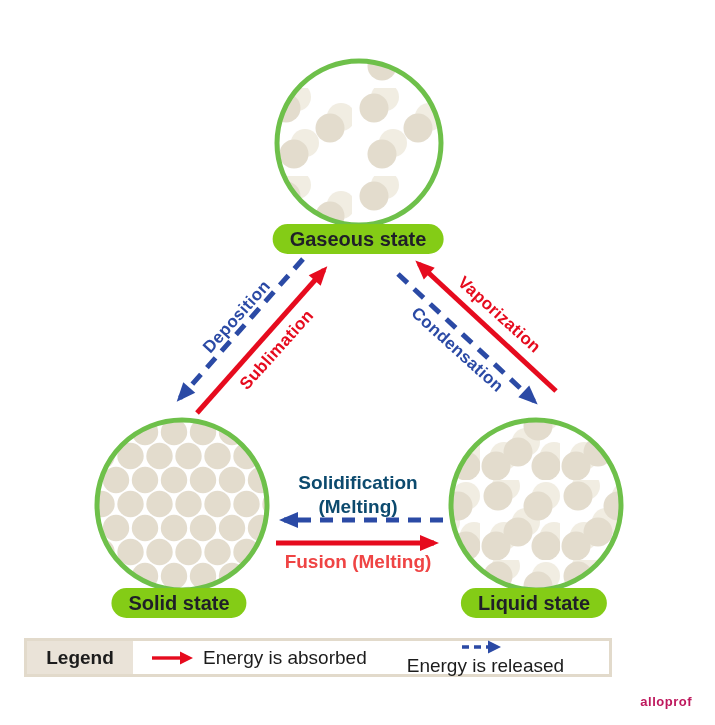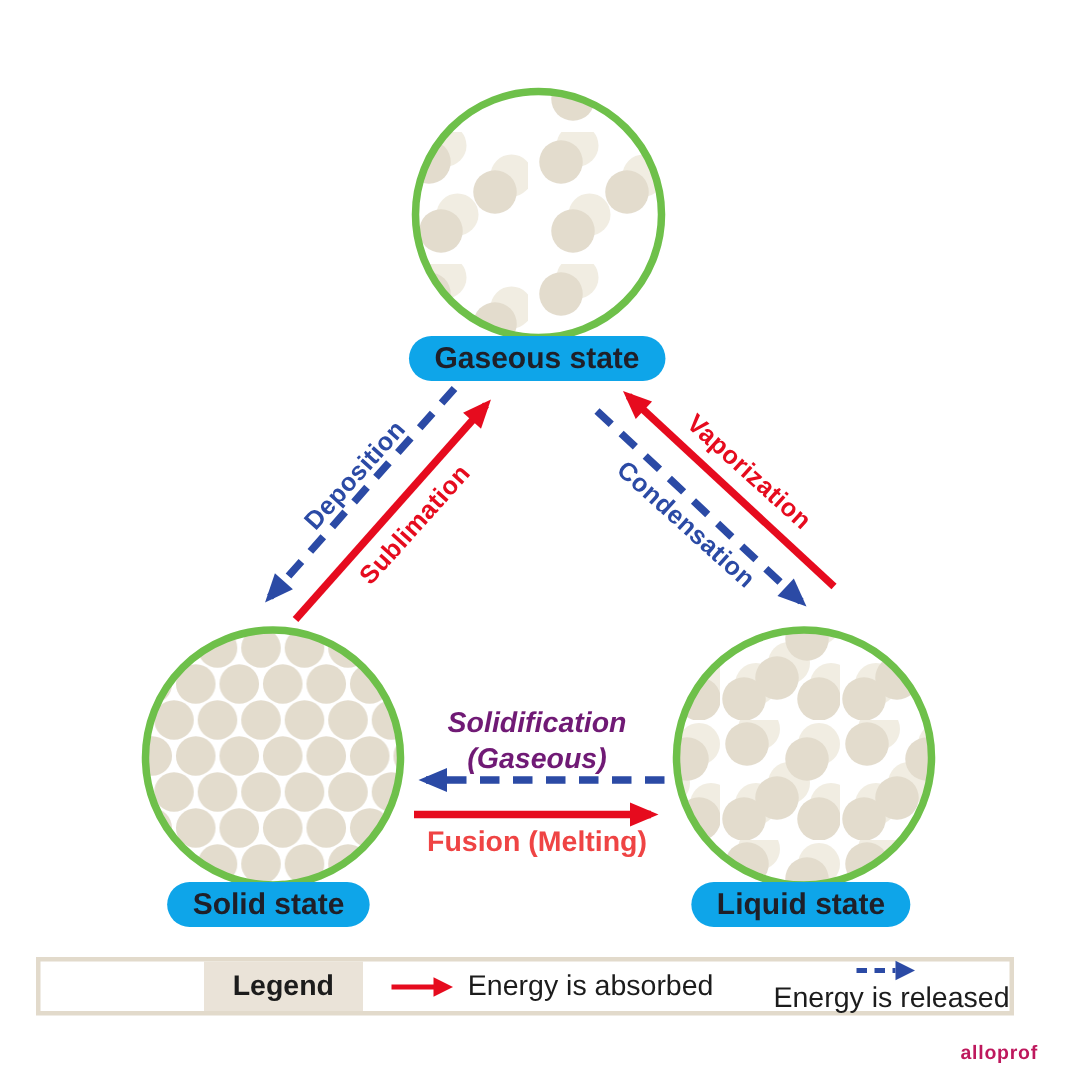--- a/index.html
+++ b/index.html
@@ -9,21 +9,21 @@
     background:#ffffff;
     font-family:"Liberation Sans", sans-serif;
     overflow:hidden;
   }
   #diagram-svg{position:absolute;left:0;top:0;}
 
   
   .state-pill{
     position:absolute;
     transform:translateX(-50%);
-    background:#0ea5e9;
+    background:#84cc16;
     color:#1f1f28;
     font-weight:bold;
     font-size:20px;
     line-height:30px;
     height:30px;
     padding:0 17px;
     border-radius:16px;
     white-space:nowrap;
   }
   
@@ -39,33 +39,32 @@
   .h-label{
     position:absolute;
     transform:translate(-50%,-50%);
     font-weight:bold;
     font-size:19px;
     text-align:center;
     line-height:1.25;
     white-space:nowrap;
   }
   .h-label.red{color:#ef4444;}
-  .h-label.blue{color:#701a75;font-style:italic;}
+  .h-label.blue{color:#0c4a6e;}
 
   
   .legend-box{
     position:absolute;
     left:24px;top:638px;
-    width:652px;height:39px;
+    width:588px;height:39px;
     box-sizing:border-box;
     border:3px solid #e2dacb;
     background:#ffffff;
     display:flex;
     align-items:stretch;
-    justify-content:flex-end;
   }
   .legend-title-cell{
     width:106px;
     background:#eae3d8;
     display:flex;align-items:center;justify-content:center;
     font-weight:bold;font-size:19px;color:#1c1c1c;
   }
   .legend-items{
     display:flex;align-items:center;
     padding-left:17px;
@@ -148,21 +147,21 @@
   <div class="state-pill" style="left:179px;top:588px;">Solid state</div>
   <div class="state-pill" style="left:534px;top:588px;">Liquid state</div>
 
   <div class="t-label blue" style="left:237px;top:317px;transform:translate(-50%,-50%) rotate(-48deg);">Deposition</div>
   <div class="t-label red" style="left:277px;top:350px;transform:translate(-50%,-50%) rotate(-48deg);">Sublimation</div>
   <div class="t-label red" style="left:499px;top:315px;transform:translate(-50%,-50%) rotate(42deg);">Vaporization</div>
   <div class="t-label blue" style="left:457px;top:350px;transform:translate(-50%,-50%) rotate(42deg);">Condensation</div>
 
   <div class="h-label blue" style="left:358px;top:495px;">
     <span>Solidification</span><br>
-    <span>(Gaseous)</span>
+    <span>(Melting)</span>
   </div>
   <div class="h-label red" style="left:358px;top:562px;">Fusion (Melting)</div>
 
   <div class="legend-box">
     <div class="legend-title-cell">Legend</div>
     <div class="legend-items">
       <div class="legend-item">
         <svg width="44" height="16" viewBox="0 0 44 16">
           <line x1="2" y1="8" x2="31" y2="8" stroke="#e60b1e" stroke-width="3.4"></line>
           <path d="M30,1.5 L43,8 L30,14.5 Z" fill="#e60b1e"></path>

